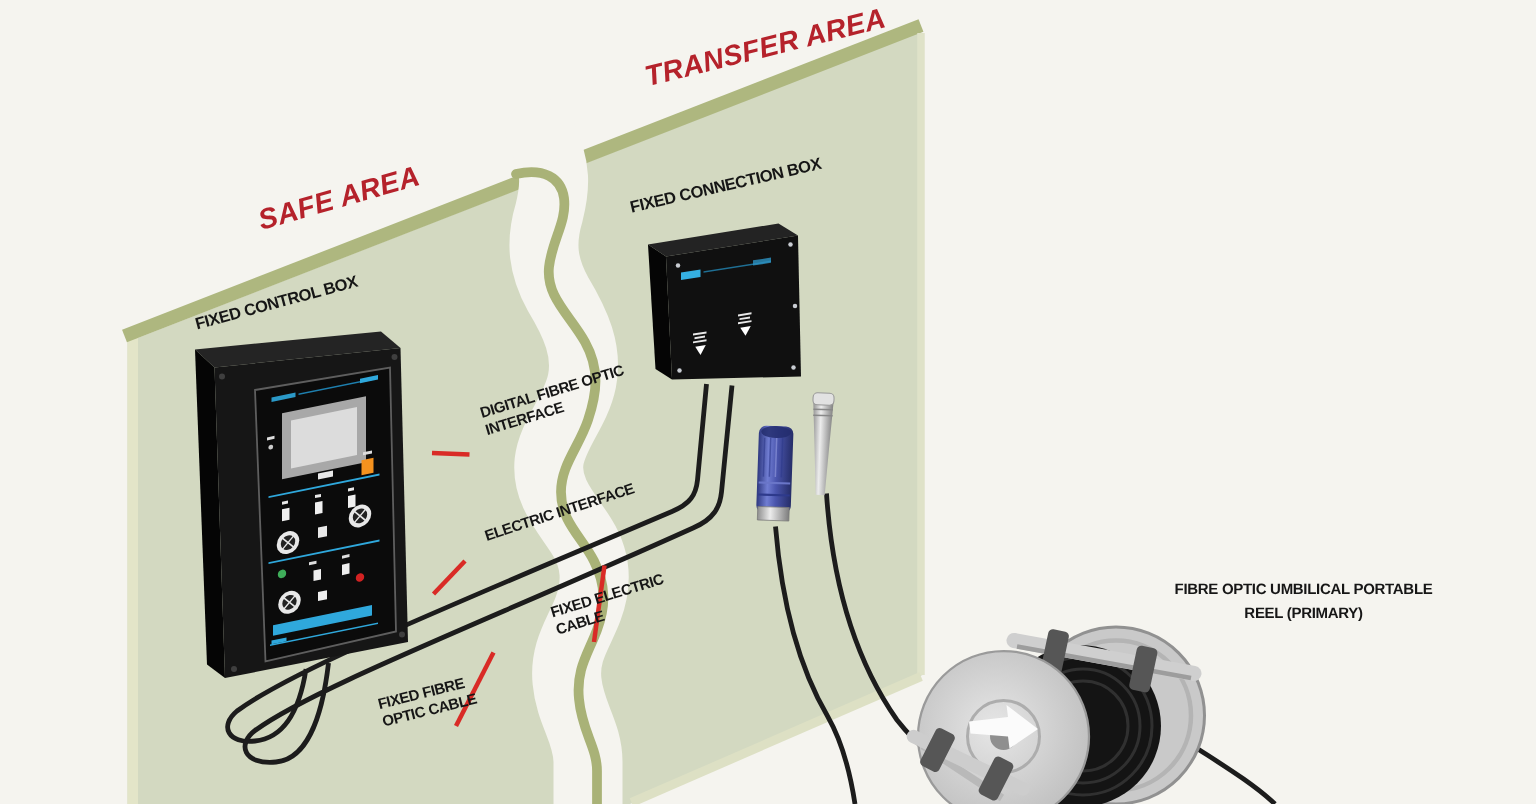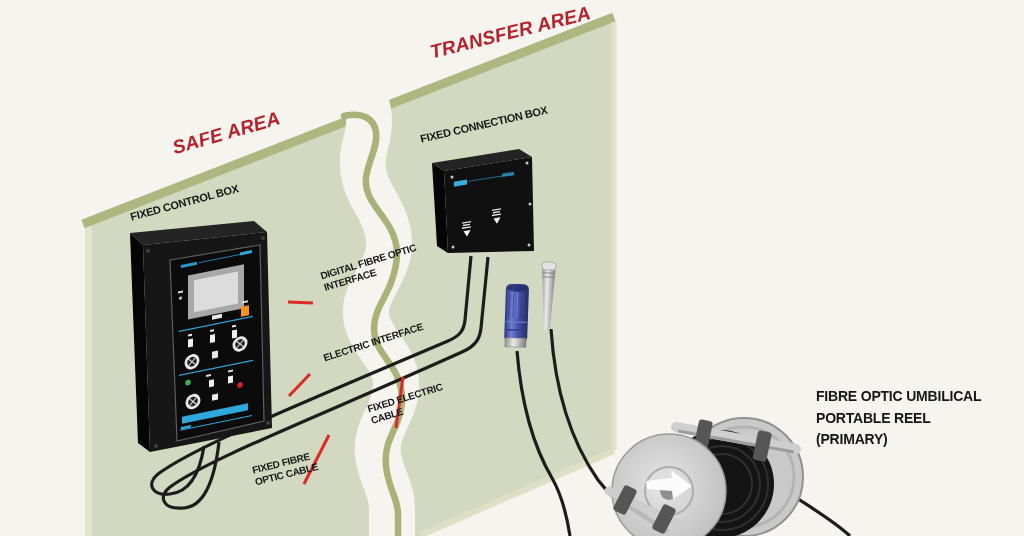--- a/index.html
+++ b/index.html
@@ -18,21 +18,21 @@
   .lbl.box-title{font-size:11px;white-space:nowrap;}
   .lbl.callout{font-size:10px;}
   #lbl-safe{left:170px;top:138px;transform:rotate(-16deg);}
   #lbl-transfer{left:428px;top:42px;transform:rotate(-14deg);}
   #lbl-control-box{left:129px;top:211px;transform:rotate(-15deg);}
   #lbl-connection-box{left:419px;top:133px;transform:rotate(-13deg);}
   #lbl-digital{left:319px;top:271px;width:118px;transform:rotate(-17deg);}
   #lbl-electric{left:322px;top:353px;width:130px;white-space:nowrap;transform:rotate(-18deg);}
   #lbl-fixed-electric{left:366px;top:404px;width:86px;transform:rotate(-17deg);}
   #lbl-fixed-fibre{left:251px;top:465px;width:80px;transform:rotate(-14deg);}
-  #lbl-reel{left:816px;top:386px;width:180px;font-size:14px;line-height:1.55;letter-spacing:-0.2px;}
+  #lbl-reel{left:779px;top:386px;width:180px;font-size:10px;line-height:1.55;letter-spacing:-0.2px;text-align:center;}
 </style>
 </head>
 <body>
 
 <div class="stage">
 
 <svg width="1024" height="536" viewBox="0 0 1024 536">
   <defs>
     <linearGradient id="gradBlue" x1="0" y1="0" x2="1" y2="0">
       <stop offset="0" stop-color="#2e3880"></stop>

